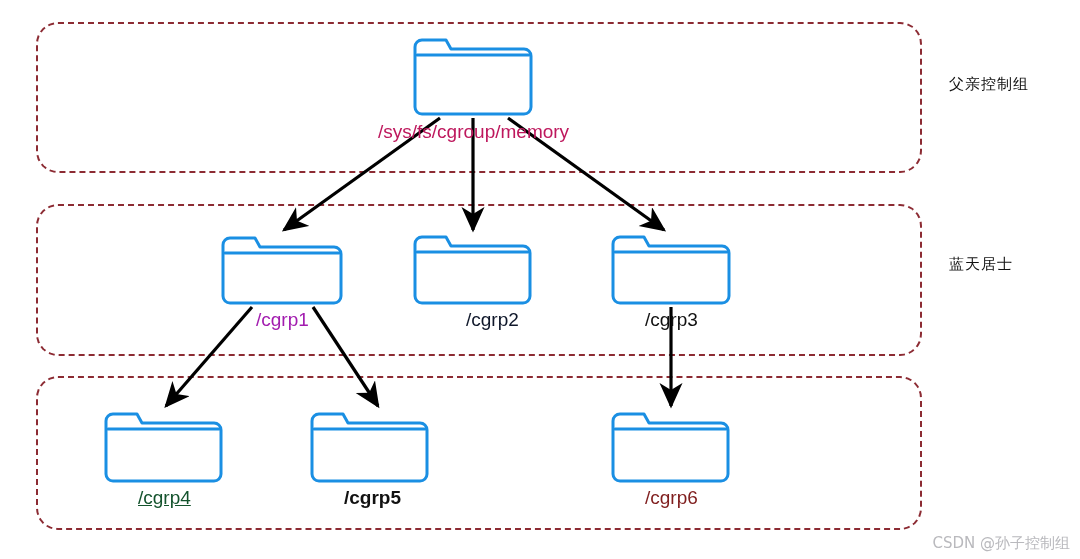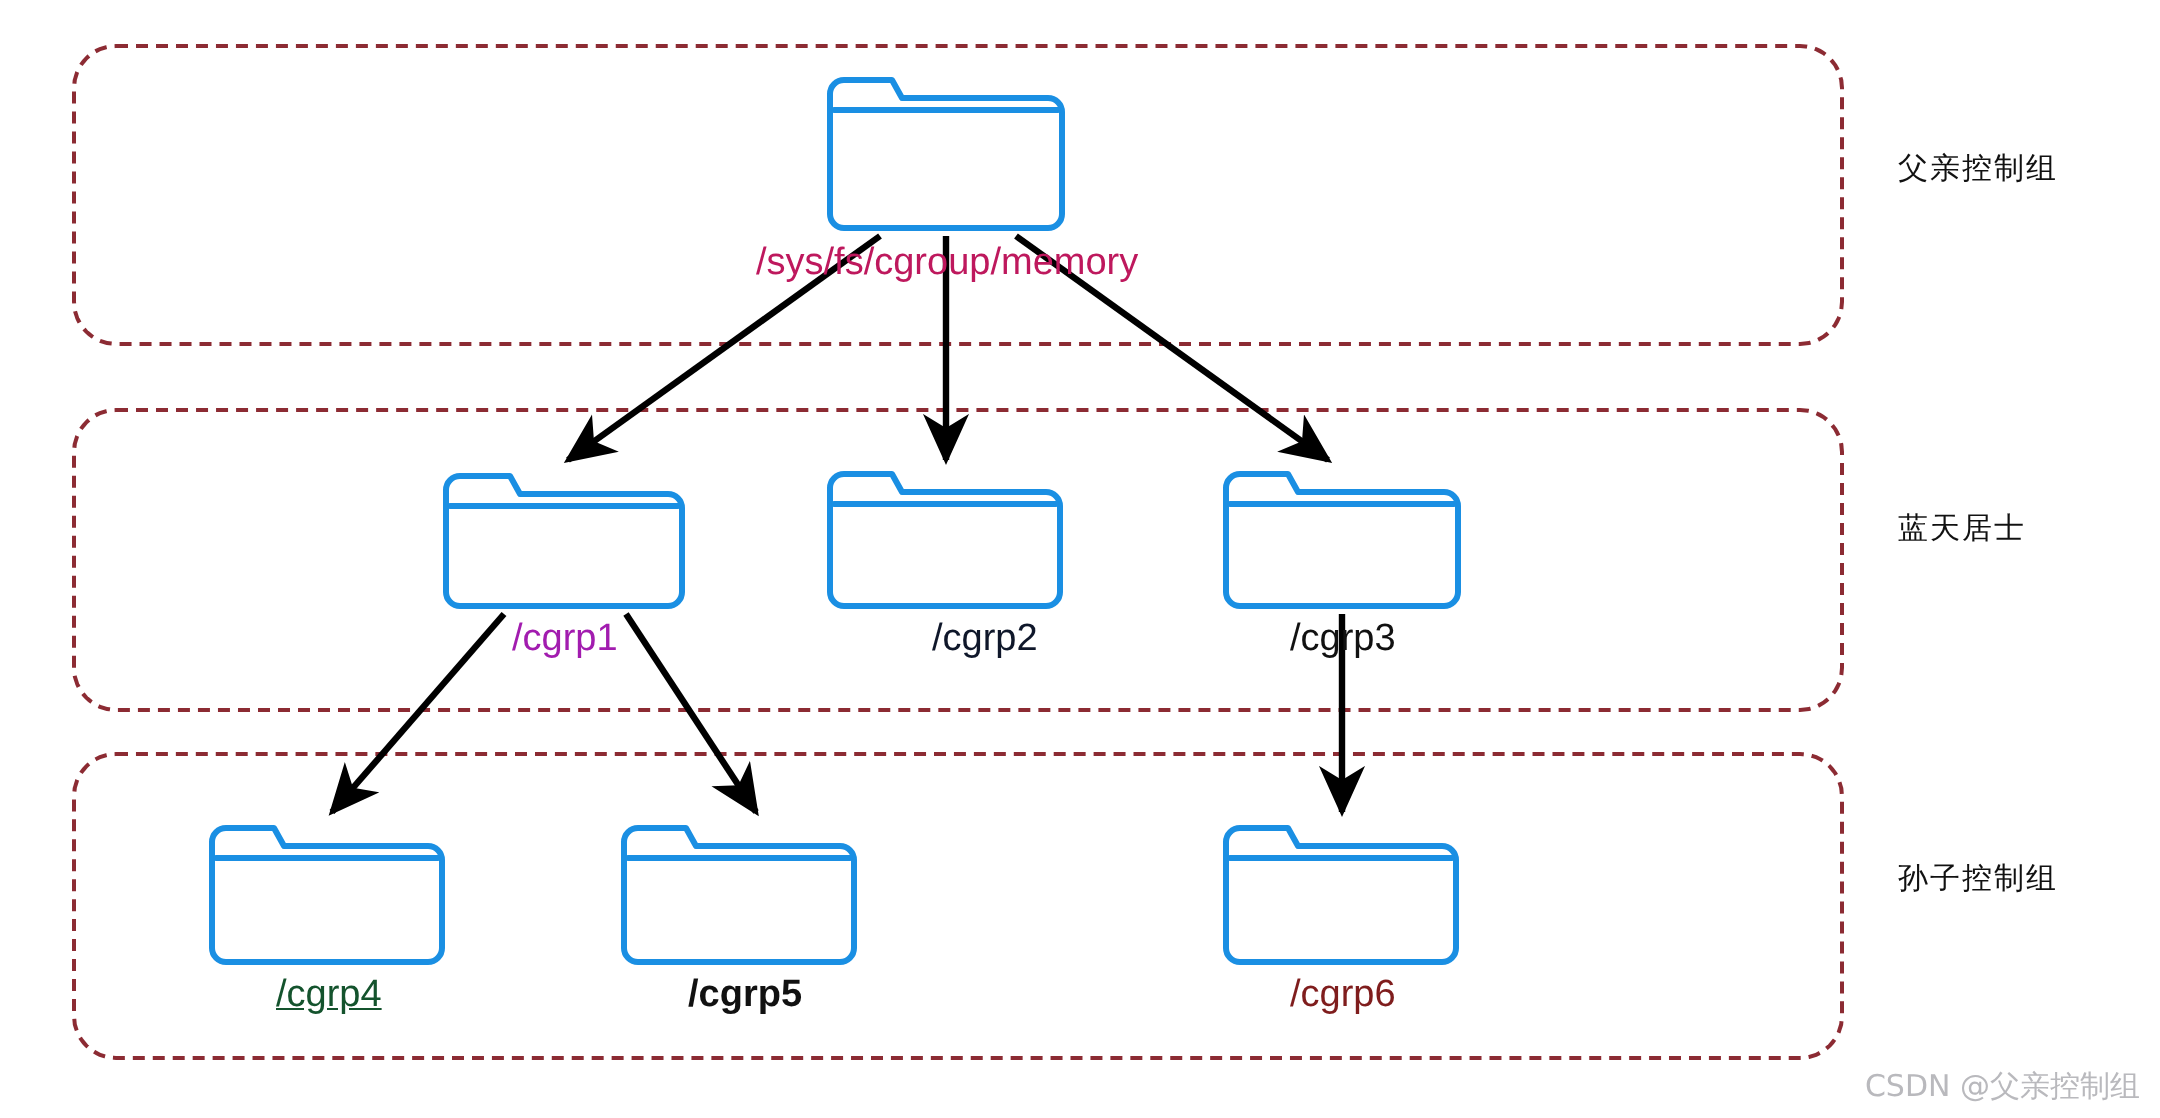--- a/index.html
+++ b/index.html
@@ -64,21 +64,20 @@
 <body>
 
 <div id="canvas">
 
   <div class="group-box" style="left: 36px; top: 22px; width: 886px; height: 151px; border-color: rgb(140, 43, 51);"></div>
   <div class="group-box" style="left: 36px; top: 204px; width: 886px; height: 152px; border-color: rgb(140, 43, 51);"></div>
   <div class="group-box" style="left: 36px; top: 376px; width: 886px; height: 154px; border-color: rgb(140, 43, 51);"></div>
 
   <div class="group-label" style="left: 949px; top: 75px; color: rgb(17, 17, 17);">父亲控制组</div>
   <div class="group-label" style="left: 949px; top: 255px; color: rgb(17, 17, 17);">蓝天居士</div>
-  <div class="group-label" style="left: 949px; top: 430px; color: rgb(17, 17, 17);">孙子控制组</div>
 
   <svg id="edges">
     <defs>
       <marker id="arrowhead" markerWidth="9" markerHeight="9" refX="7.2" refY="3.6" orient="auto" markerUnits="strokeWidth">
         <path d="M0,0 L8,3.6 L0,7.2 L2.2,3.6 Z" fill="#000000"></path>
       </marker>
     </defs>
     <g id="edge-group">
         <line x1="440" y1="118" x2="284" y2="230" stroke="#000000" stroke-width="3.2" marker-end="url(#arrowhead)"></line>
         <line x1="473" y1="118" x2="473" y2="230" stroke="#000000" stroke-width="3.2" marker-end="url(#arrowhead)"></line>
@@ -120,14 +119,14 @@
           <path d="M 4,17 H 115" stroke="#1a8fe3" stroke-width="3" fill="none" stroke-linecap="round"></path>
         </svg></div>
       <div class="node-label" style="color: rgb(17, 17, 17); left: 344px; top: 487px; font-weight: bold;">/cgrp5</div>
       <div class="folder" style="left: 611px; top: 412px;"><svg width="119" height="71" viewBox="0 0 119 71">
           <path d="M 9,2 h 24 l 5,9 H 110 a 7,7 0 0 1 7,7 V 62 a 7,7 0 0 1 -7,7 H 9 a 7,7 0 0 1 -7,-7 V 9 a 7,7 0 0 1 7,-7 Z" fill="#ffffff" stroke="#1a8fe3" stroke-width="3" stroke-linejoin="round"></path>
           <path d="M 4,17 H 115" stroke="#1a8fe3" stroke-width="3" fill="none" stroke-linecap="round"></path>
         </svg></div>
       <div class="node-label" style="color: #7f1d1d; left: 645px; top: 487px;">/cgrp6</div>
     </div>
 
-  <div class="watermark">CSDN @父亲控制组</div>
+  <div class="watermark">CSDN @孙子控制组</div>
 </div>
 
 </body></html>

